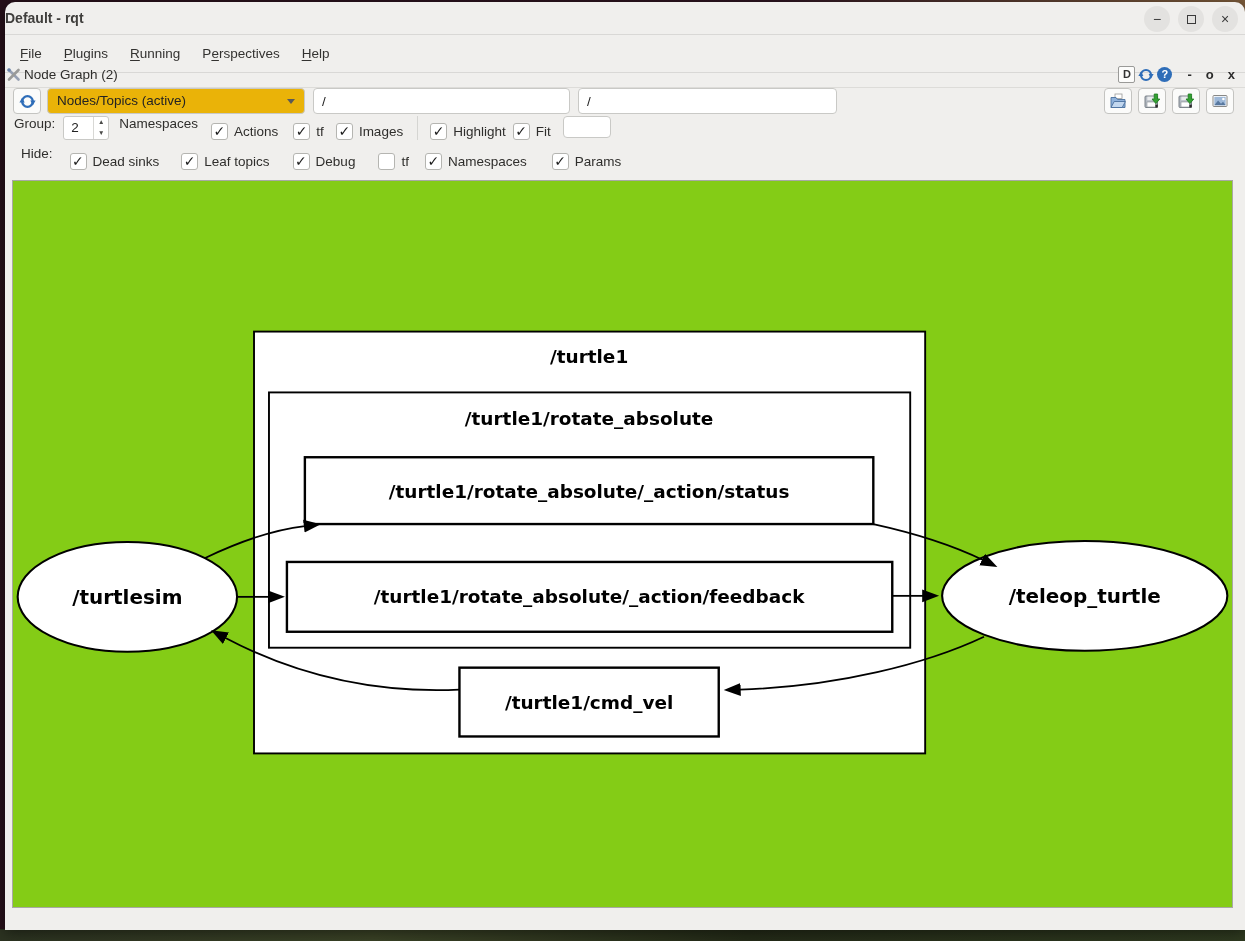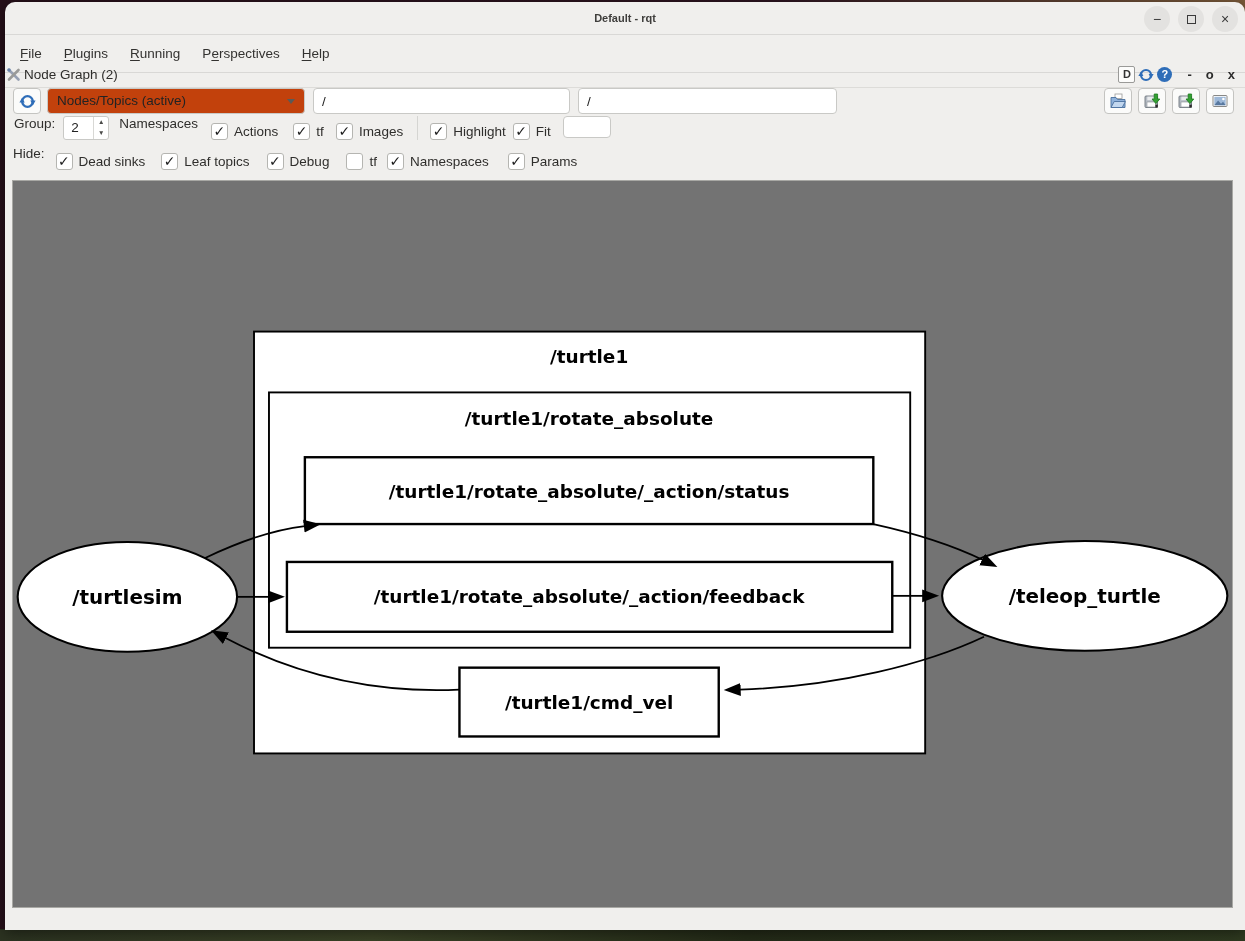--- a/index.html
+++ b/index.html
@@ -15,21 +15,21 @@
   }
   .window{
     position:absolute; left:5px; top:2px; width:1240px; height:928px;
     background:#f0efed; border-radius:10px 10px 0 0;
     box-shadow:0 3px 14px rgba(0,0,0,.45);
   }
   
   .titlebar{ position:absolute; left:0; top:0; width:100%; height:33px;
     border-bottom:1px solid #d9d8d6; border-radius:10px 10px 0 0; }
   .title-text{ position:absolute; left:0; right:0; top:0; line-height:33px;
-    text-align:center; font-weight:bold; font-size:11px; color:#3f3e3c; }
+    font-weight:bold; font-size:14px; color:#3f3e3c; }
   .winbtns{ position:absolute; right:7px; top:4px; display:flex; gap:8px; }
   .winbtn{ width:26px; height:26px; border-radius:50%; background:#e3e2e0;
     display:flex; align-items:center; justify-content:center;
     color:#3a3a3a; font-size:14px; cursor:default; }
   .winbtn .sq{ width:9px; height:9px; border:1.5px solid #3a3a3a; }
   
   .menubar{ position:absolute; left:0; top:34px; width:100%; height:37px;
     display:flex; align-items:center; padding-left:10px;
     border-bottom:1px solid #d9d8d6; }
   .menu-item{ padding:0 11px; font-size:13.5px; color:#333230; height:25px; line-height:24px; }
@@ -46,56 +46,56 @@
     font:bold 11px/15px "Liberation Sans",sans-serif; color:#333; text-align:center; border-radius:2px;}
   .dock-icon{ width:17px; height:17px; margin-left:2px; display:flex; align-items:center; justify-content:center;}
   .help-badge{ width:15px; height:15px; border-radius:50%; background:#2e6db8; color:#fff;
     font:bold 11px/15px "Liberation Sans",sans-serif; text-align:center; }
   .dock-glyph{ margin-left:14px; font:bold 13px/1 "Liberation Sans",sans-serif; color:#2c2c2c; }
   
   .toolbar{ position:absolute; left:0; top:84px; width:100%; height:30px;
     display:flex; align-items:center; padding:0 11px 0 8px; }
   .tbtn{ width:28px; height:26px; background:#fbfbfa; border:1px solid #c4c4c1;
     border-radius:4px; display:flex; align-items:center; justify-content:center; }
-  .combo{ width:258px; height:26px; margin-left:6px; background:#c2410c;
+  .combo{ width:258px; height:26px; margin-left:6px; background:#eab308;
     border:1px solid #c9c9c6; border-radius:4px; position:relative;
     font-size:13.5px; color:#232323; line-height:24px; padding-left:9px; }
   .combo-arrow{ position:absolute; right:9px; top:10px; width:0; height:0;
     border-left:4.5px solid transparent; border-right:4.5px solid transparent;
     border-top:5.5px solid #5a5a58; }
   .tinput{ height:26px; margin-left:8px; background:#fff; border:1px solid #c9c9c6;
     border-radius:4px; font-size:13.5px; color:#232323; padding-left:8px;
     font-family:"Liberation Sans",sans-serif; }
   .tinput.w1{ width:257px; } .tinput.w2{ width:259px; }
   .tb-spacer{ flex:1; }
   .tbtn + .tbtn{ margin-left:6px; }
   
   .filters{ position:absolute; left:0; width:100%; height:30px;
     display:flex; font-size:13.5px; color:#2f2e2c; }
   .row1{ top:114px; padding-left:9px; }
-  .row2{ top:144px; padding-left:8px; }
+  .row2{ top:144px; padding-left:16px;gap:6px; }
   .spinbox{ width:46px; height:24px; margin-left:8px; background:#fff;
     border:1px solid #c9c9c6; border-radius:3px; display:flex; }
   .spin-val{ flex:1; line-height:22px; padding-left:7px; color:#232323; }
   .spin-btns{ width:15px; border-left:1px solid #d8d8d5; display:flex;
     flex-direction:column; }
   .spin-btns span{ flex:1; font-size:6.5px; line-height:10px; text-align:center; color:#4a4a48; }
   .ns-label{ margin-left:10px; }
   .cb{ display:flex; align-items:center; }
   .cbbox{ width:17px; height:17px; background:#fff; border:1px solid #b5b5b1;
     border-radius:3px; position:relative; }
   .cbbox.on::after{ content:"\2713"; position:absolute; left:1.5px; top:-1px;
     font:bold 14px/17px "DejaVu Sans",sans-serif; color:#1c1c1c; }
   .cb-label{ margin-left:6px; }
   .vsep{ width:1px; height:24px; background:#d5d5d2; margin-left:14px; }
   .mini-input{ width:48px; height:22px; margin-left:12px; background:#fff;
     border:1px solid #c9c9c6; border-radius:4px; }
   
   .canvas{ position:absolute; left:7px; top:178px; width:1221px; height:728px;
-    background:#737373; border:1px solid #a8a8a4; }
+    background:#84cc16; border:1px solid #a8a8a4; }
   .graph{ width:100%; height:100%; display:block; }
   .cluster{ fill:#fff; stroke:#000; stroke-width:1.9; }
   .nodebox{ fill:#fff; stroke:#000; stroke-width:2.4; }
   .nodeellipse{ fill:#fff; stroke:#000; stroke-width:2.1; }
   .edge{ fill:none; stroke:#000; stroke-width:1.8; }
   .glabel{ font:bold 18.5px "DejaVu Sans",sans-serif; fill:#000;
     text-anchor:middle; dominant-baseline:central; }
   .elabel{ font-size:20px; }
   
   .statusbar{ position:absolute; left:0; top:906px; width:100%; height:22px; }

